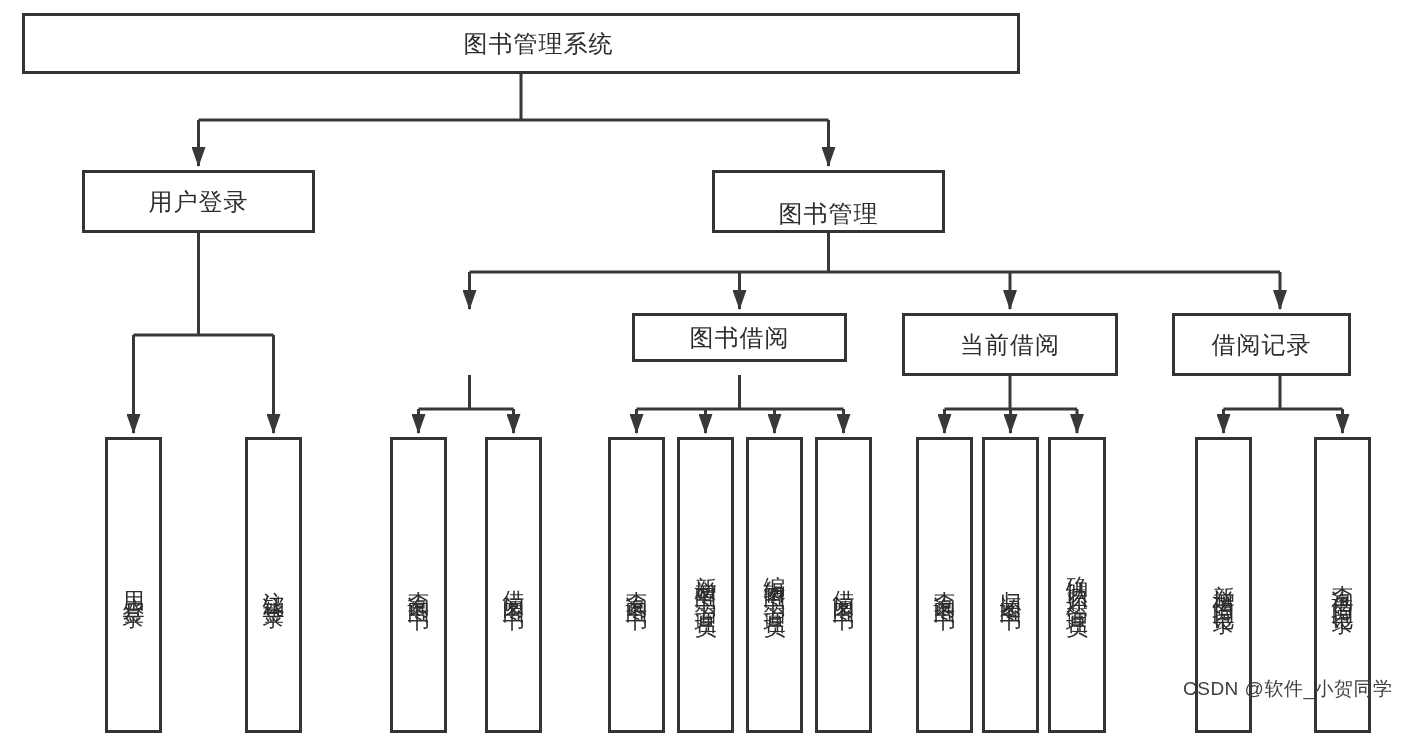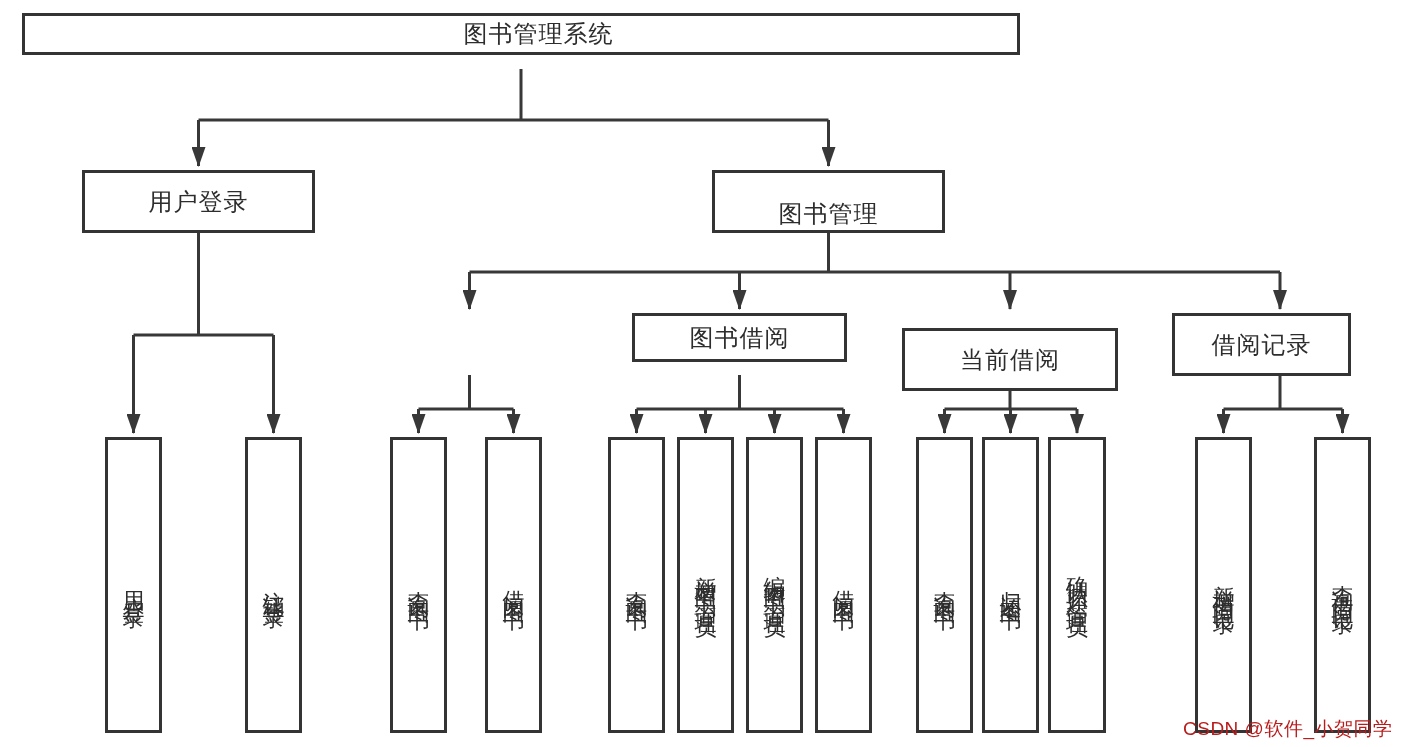--- a/index.html
+++ b/index.html
@@ -24,23 +24,23 @@
   .vbox span{
     writing-mode:vertical-rl;
     text-orientation:upright;
     font-size:22px;
     letter-spacing:6px;
     line-height:1;
     white-space:nowrap;
   }
   .watermark{
     position:absolute;
-    left:1183px;top:716px;
+    left:1183px;top:676px;
     font-size:19px;
-    color:#b91c1c;
+    color:#404040;
     white-space:nowrap;
     z-index:5;
     letter-spacing:0.5px;
   }
 </style>
 </head>
 <body>
 
 <div class="canvas">
 
@@ -78,35 +78,35 @@
       <path d="M774.5,409 V433" marker-end="url(#arrow)"></path>
       <path d="M843.5,409 V433" marker-end="url(#arrow)"></path>
       <path d="M944.5,409 V433" marker-end="url(#arrow)"></path>
       <path d="M1010.5,409 V433" marker-end="url(#arrow)"></path>
       <path d="M1077,409 V433" marker-end="url(#arrow)"></path>
       <path d="M1223.5,409 V433" marker-end="url(#arrow)"></path>
       <path d="M1342.5,409 V433" marker-end="url(#arrow)"></path>
     </g>
   </svg>
 
-  <div class="box hbox" style="left:22px;top:13px;width:998px;height:42px;padding-left:35px;">
+  <div class="box hbox" style="left:22px;top:13px;width:998px;height:61px;padding-left:35px;">
     <span>图书管理系统</span>
   </div>
 
   <div class="box hbox" style="left:82px;top:170px;width:233px;height:63px;">
     <span>用户登录</span>
   </div>
   <div class="box hbox" style="left:712px;top:170px;width:233px;height:63px;align-items:flex-end;">
     <span>图书管理</span>
   </div>
 
   <div class="box hbox" style="left:632px;top:313px;width:215px;height:49px;">
     <span>图书借阅</span>
   </div>
-  <div class="box hbox" style="left:902px;top:313px;width:216px;height:63px;margin-top:15px;">
+  <div class="box hbox" style="left:902px;top:313px;width:216px;height:63px;">
     <span>当前借阅</span>
   </div>
   <div class="box hbox" style="left:1172px;top:313px;width:179px;height:63px;">
     <span>借阅记录</span>
   </div>
 
   <div class="box vbox" style="left:105px;top:437px;width:57px;height:296px;">
     <span>用户登录</span>
   </div>
   <div class="box vbox" style="left:245px;top:437px;width:57px;height:296px;">

